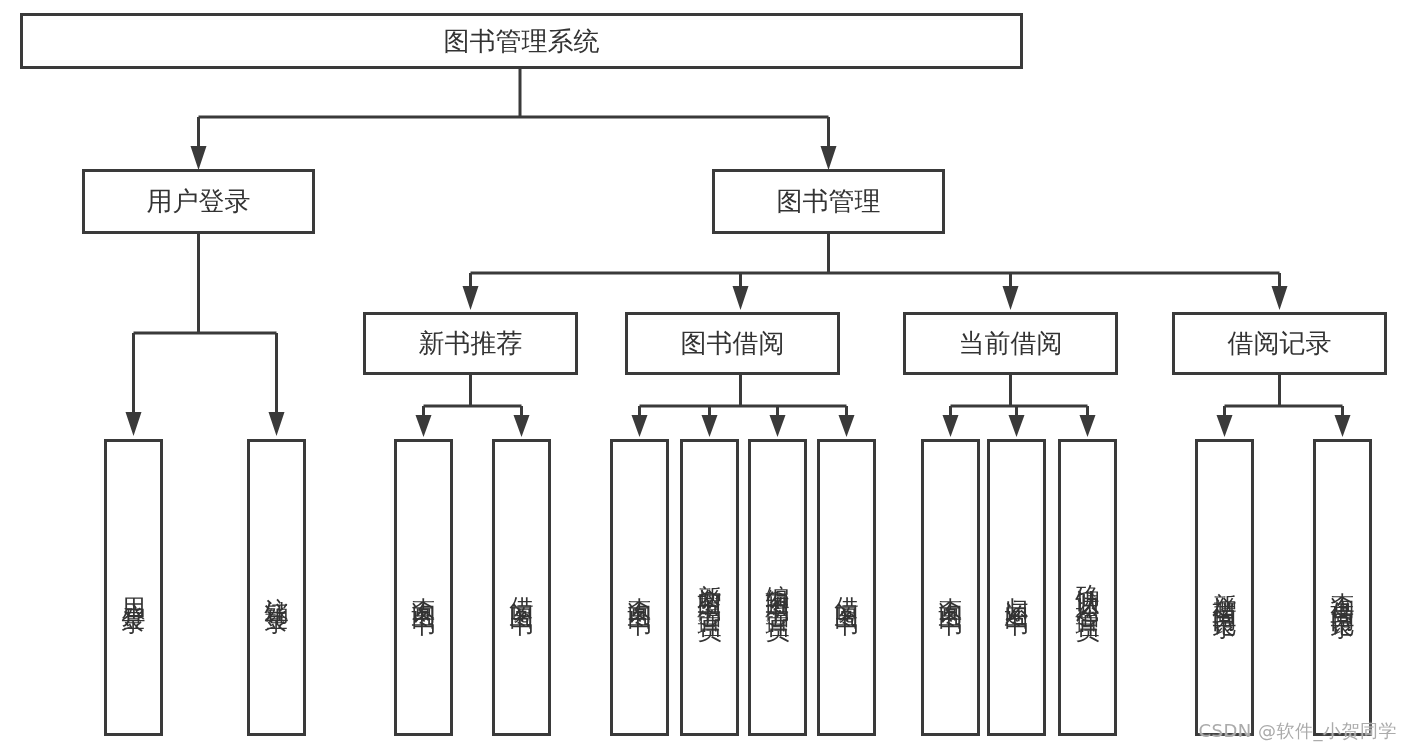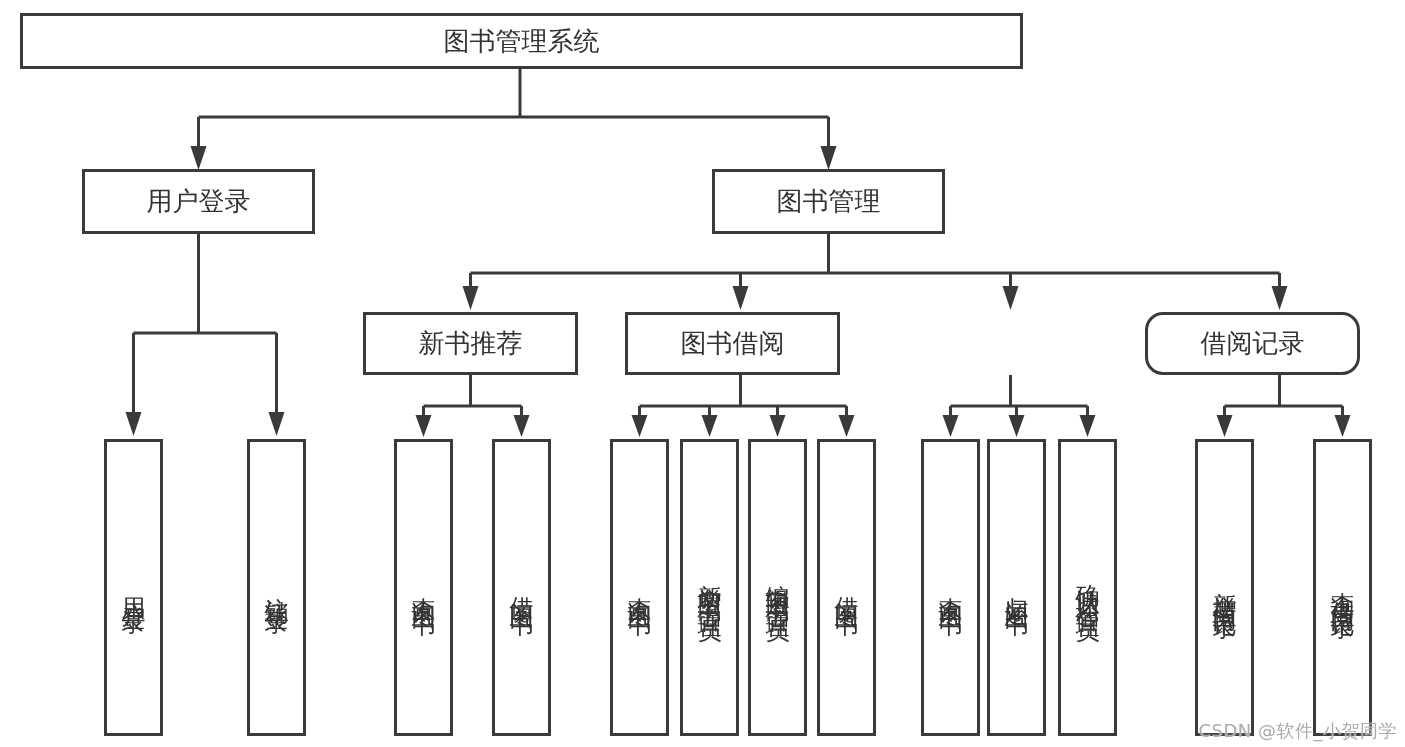--- a/index.html
+++ b/index.html
@@ -12,21 +12,21 @@
     position:absolute;box-sizing:border-box;border:3px solid #3a3a3a;background:#ffffff;
     display:flex;align-items:center;justify-content:center;color:#333333;z-index:2;
   }
   .root-box{left:20px;top:13px;width:1003px;height:56px;font-size:26px;}
   .l2a{left:82px;top:169px;width:233px;height:65px;font-size:26px;}
   .l2b{left:712px;top:169px;width:233px;height:65px;font-size:26px;}
   .l3{top:312px;width:215px;height:63px;font-size:26px;}
   .l3a{left:363px;}
   .l3b{left:625px;}
   .l3c{left:903px;}
-  .l3d{left:1145px;border-radius:18px;}
+  .l3d{left:1172px;}
   .leaf{top:439px;width:59px;height:297px;}
   .leaf span{
     writing-mode:vertical-rl;text-orientation:mixed;
     font-size:24px;letter-spacing:5px;line-height:1;white-space:nowrap;
   }
   .lf1{left:104px;}  .lf2{left:247px;}
   .lf3{left:394px;}  .lf4{left:492px;}
   .lf5{left:610px;}  .lf6{left:680px;}  .lf7{left:748px;}  .lf8{left:817px;}
   .lf9{left:921px;}  .lf10{left:987px;} .lf11{left:1058px;}
   .lf12{left:1195px;}.lf13{left:1313px;}
@@ -82,20 +82,23 @@
   <div class="box l3 l3a">
     <span>新书推荐</span>
   </div>
 
   <div class="box l2b">
     <span>图书管理</span>
   </div>
   <div class="box l3 l3b">
     <span>图书借阅</span>
   </div>
+  <div class="box l3 l3c">
+    <span>当前借阅</span>
+  </div>
   <div class="box l3 l3d">
     <span>借阅记录</span>
   </div>
 
   <div class="box leaf lf1">
     <span>用户登录</span>
   </div>
   <div class="box leaf lf2">
     <span>注销登录</span>
   </div>

